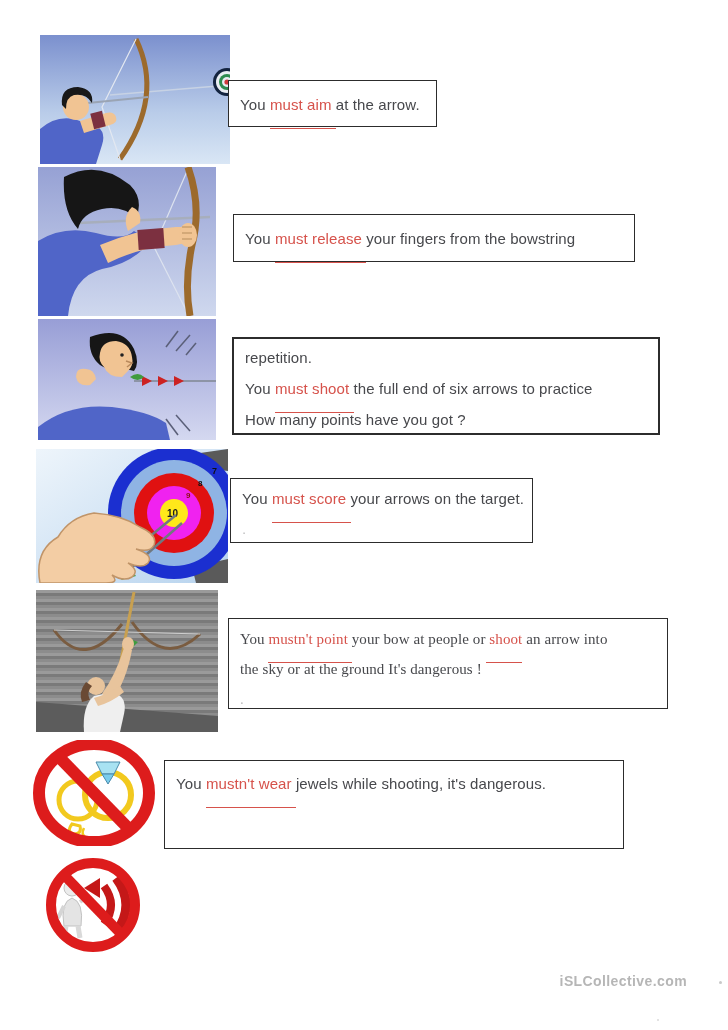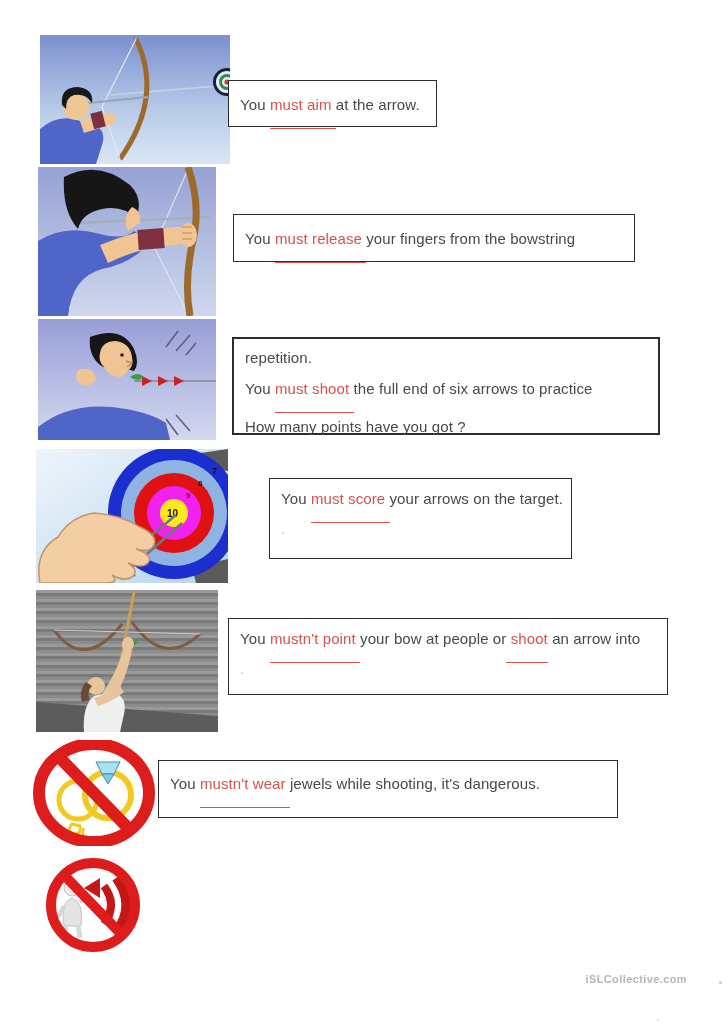--- a/index.html
+++ b/index.html
@@ -6,25 +6,25 @@
   .page{position:relative;width:728px;height:1030px;background:#ffffff;
         font-family:"Liberation Sans",sans-serif;overflow:hidden;}
   .img{position:absolute;}
   .img svg{display:block;width:100%;height:100%;}
   .photo{background:repeating-linear-gradient(180deg,#9a9a9a 0 3px,#7a7a7a 3px 6px,#8c8c8c 6px 9px);}
   .tbox{position:absolute;background:#ffffff;border:1.5px solid #2c2c2c;
         color:#47484c;font-size:15px;letter-spacing:0.1px;padding-left:11px;box-sizing:border-box;}
   .tbox.thick{border-width:2px;}
   .line{white-space:pre;line-height:30px;min-height:30px;}
   .b3 .line{line-height:31px;min-height:31px;}
-  .gap{margin-top:7px;}
+  .gap{}
   .red{color:#d6524b;}
   .u{border-bottom:1.6px solid #d6524b;padding-bottom:15px;}
   .faint{opacity:0.35;}
-  .watermark{position:absolute;top:973px;right:41px;color:#b6b6b6;font-size:11px;
+  .watermark{position:absolute;top:973px;right:41px;color:#b6b6b6;font-size:14px;
              font-weight:bold;letter-spacing:0.4px;}
   .dot{position:absolute;border-radius:50%;background:#c9c9c9;}
   .dot1{left:719px;top:981px;width:3px;height:3px;}
   .dot2{left:657px;top:1019px;width:2px;height:2px;background:#dadada;}
 </style>
 </head>
 <body>
 
 <div class="page">
 
@@ -153,21 +153,21 @@
         </g>
         <g fill="#2f9b45">
           <path d="M84 112 l-9 11 l15 -4 z"></path>
             <path d="M94 120 l-9 11 l15 -4 z"></path>
         </g>
       </g>
       <path d="M4 134 Q-2 102 22 88 Q34 68 58 64 Q86 66 104 78 Q122 86 118 96 Q114 104 100 100 Q118 106 112 114 Q106 120 92 114 Q104 122 96 128 Q88 133 76 126 Q84 134 70 134 Z" fill="#f3cda4" stroke="#c09468" stroke-width="1.5"></path>
     </svg>
   </div>
 
-  <div class="tbox" style="left:230px;top:478px;width:303px;height:81px;padding-top:5px;margin-left:39px;">
+  <div class="tbox" style="left:230px;top:478px;width:303px;height:65px;padding-top:5px;">
       <div class="line"><span>You </span><span class="red u">must score </span><span>your arrows on the target.</span></div>
       <div class="line"><span class="faint">.</span></div>
     </div>
 
   <div class="img photo" style="left:36px;top:590px;width:182px;height:142px;">
     <svg viewBox="0 0 182 142">
       <path d="M0 142 L0 112 L182 126 L182 142 Z" fill="#5c5c5c"></path>
       <path d="M18 40 Q48 82 86 34" fill="none" stroke="#7a5c40" stroke-width="3"></path>
       <path d="M96 32 Q128 78 164 44" fill="none" stroke="#7a5c40" stroke-width="3"></path>
       <line x1="18" y1="40" x2="164" y2="44" stroke="#cfcfcf" stroke-width="1"></line>
@@ -177,22 +177,23 @@
         <circle cx="60" cy="96" r="9" fill="#e8c49c"></circle>
         <path d="M50 92 q-8 10 -4 20 l8 -2 q-4 -8 2 -14 z" fill="#6a4a34"></path>
         <path d="M48 142 Q46 116 58 106 L76 102 Q92 106 88 124 L84 142 Z" fill="#efefef"></path>
         <path d="M66 104 Q80 84 88 58 L96 60 Q90 92 76 110 Z" fill="#e8c49c"></path>
         <path d="M58 108 Q72 104 84 96 L88 102 Q76 112 62 116 Z" fill="#e8c49c"></path>
         <ellipse cx="92" cy="54" rx="6" ry="7" fill="#e8c49c"></ellipse>
       </g>
     </svg>
   </div>
 
-  <div class="tbox" style="left:228px;top:618px;width:440px;height:77px;padding-top:5px;">
+  <div class="tbox" style="left:228px;top:618px;width:440px;height:91px;padding-top:5px;font-family:Liberation Serif, serif;">
       <div class="line"><span>You </span><span class="red u">mustn't point </span><span>your bow at people or</span><span class="red u"> shoot</span><span> an arrow into</span></div>
+      <div class="line"><span>the sky or at the ground It's dangerous !</span></div>
       <div class="line"><span class="faint">.</span></div>
     </div>
 
   <div class="img" style="left:32px;top:740px;width:124px;height:106px;">
     <svg viewBox="0 0 124 106">
       <rect width="124" height="106" fill="#ffffff"></rect>
       <g>
         <circle cx="46" cy="60" r="19" fill="none" stroke="#f2c91e" stroke-width="5"></circle>
         <circle cx="76" cy="55" r="23" fill="none" stroke="#f2c91e" stroke-width="6"></circle>
         <polygon points="64,22 88,22 82,34 70,34" fill="#a8e2f2" stroke="#4a8aaa" stroke-width="1"></polygon>
@@ -200,21 +201,21 @@
         <path d="M40 84 q-6 8 2 10 q8 0 6 -8 z" fill="none" stroke="#f2c91e" stroke-width="3"></path>
         <path d="M52 88 q-4 8 4 10" fill="none" stroke="#f2c91e" stroke-width="2.5"></path>
       </g>
       <g>
         <ellipse cx="62" cy="53" rx="55" ry="49" fill="none" stroke="#dd1c1c" stroke-width="12"></ellipse>
         <line x1="25" y1="15" x2="100" y2="92" stroke="#dd1c1c" stroke-width="12"></line>
       </g>
     </svg>
   </div>
 
-  <div class="tbox" style="left:158px;top:760px;width:460px;height:58px;padding-top:8px;">
+  <div class="tbox" style="left:164px;top:760px;width:460px;height:89px;padding-top:8px;">
       <div class="line"><span>You </span><span class="red u">mustn't wear </span><span>jewels while shooting, it's dangerous.</span></div>
     </div>
 
   <div class="img" style="left:40px;top:858px;width:106px;height:94px;">
     <svg viewBox="0 0 106 94">
       <rect width="106" height="94" fill="#ffffff"></rect>
       <g>
         <circle cx="32" cy="30" r="8" fill="#ececec" stroke="#c2c2c2"></circle>
         <path d="M24 68 Q20 44 32 40 Q44 44 41 68 Z" fill="#e4e4e4" stroke="#c2c2c2"></path>
         <path d="M24 48 l-6 12" stroke="#d5d5d5" stroke-width="4" fill="none"></path>

